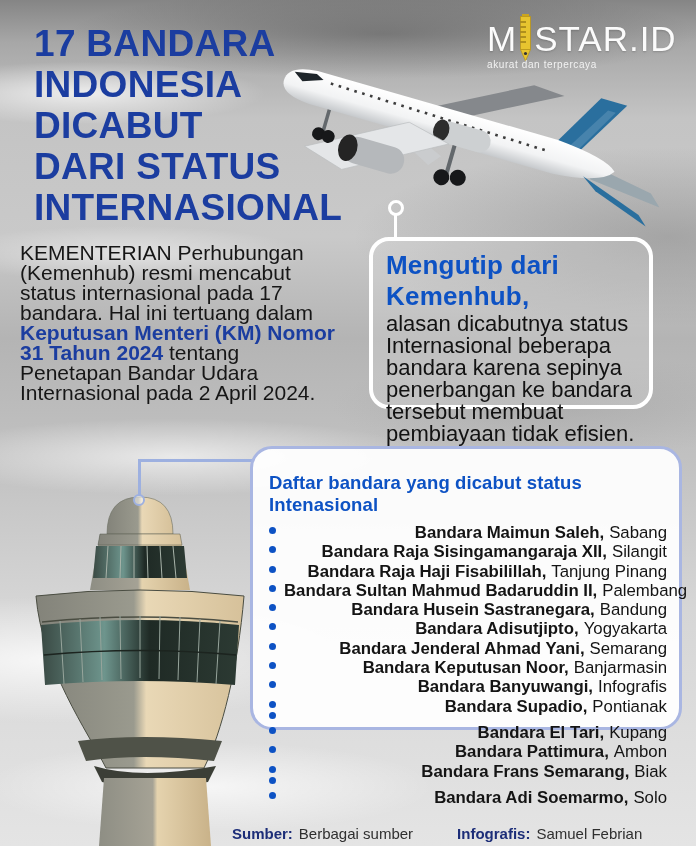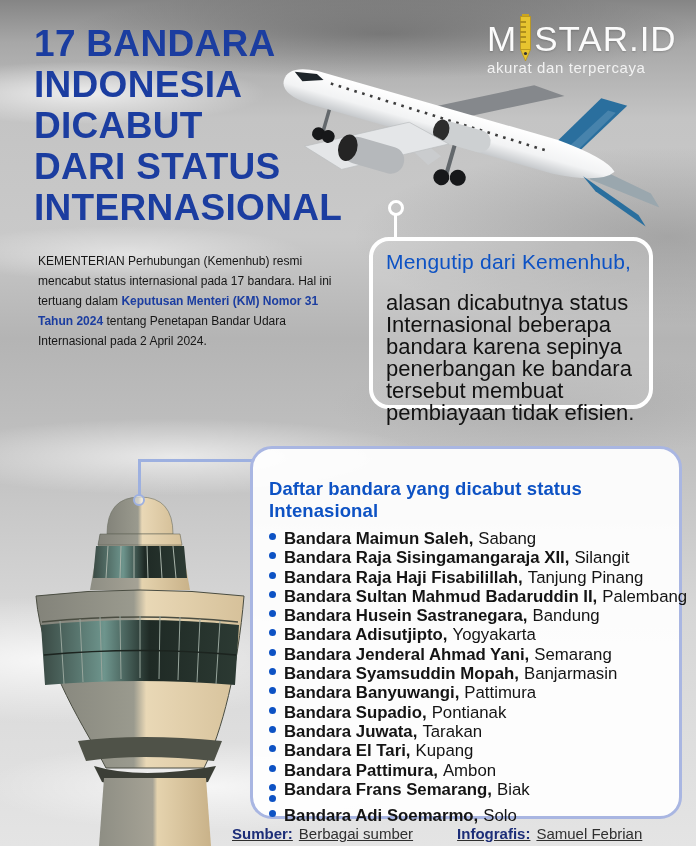--- a/index.html
+++ b/index.html
@@ -14,54 +14,54 @@
       radial-gradient(ellipse 300px 70px at 80% 48%, rgba(150,150,150,.35), transparent 75%),
       radial-gradient(ellipse 360px 55px at 25% 54%, rgba(255,255,255,.65), transparent 70%),
       radial-gradient(ellipse 420px 90px at 8% 78%, rgba(255,255,255,.8), transparent 70%),
       radial-gradient(ellipse 300px 60px at 30% 93%, rgba(255,255,255,.7), transparent 75%),
       radial-gradient(ellipse 260px 40px at 18% 30%, rgba(255,255,255,.5), transparent 70%);}
   
   .logo{position:absolute;left:487px;top:14px;color:#fbfbfb;}
   .logo-row{display:flex;align-items:flex-end;font-size:35px;letter-spacing:1px;line-height:38px;
     text-shadow:0 1px 2px rgba(0,0,0,.18);}
   .ruler{width:15px;height:48px;margin:0 1px -4px 1px;}
-  .tagline{font-size:15px;letter-spacing:.6px;margin-top:1px;color:#f2f2f2;}
+  .tagline{font-size:10px;letter-spacing:.6px;margin-top:1px;color:#f2f2f2;}
   
   .title{position:absolute;left:34px;top:23px;color:#1b3da0;font-weight:bold;
     font-size:37px;line-height:41px;letter-spacing:.3px;}
   
-  .intro{position:absolute;left:38px;top:243px;width:316px;font-size:12px;line-height:20px;color:#161616;margin-top:8px;}
+  .intro{position:absolute;left:20px;top:243px;width:316px;font-size:21px;line-height:20px;color:#161616;}
   .intro .hl{color:#1b3da0;font-weight:bold;}
   
   .plane{position:absolute;left:268px;top:2px;width:428px;height:236px;}
   
   .conn-plane-dot{position:absolute;left:388px;top:200px;width:10px;height:10px;border:3px solid #ffffff;border-radius:50%;}
   .conn-plane-line{position:absolute;left:394px;top:214px;width:3px;height:25px;background:#ffffff;}
   
   .quote-box{position:absolute;left:369px;top:237px;width:284px;height:172px;box-sizing:border-box;
     border:4px solid #ffffff;border-radius:20px;background:rgba(255,255,255,.16);padding:9px 13px;}
-  .quote-heading{font-size:21px;font-weight:normal;color:#0d52c4;letter-spacing:.2px;margin-bottom:18px;}
+  .quote-heading{font-size:26px;font-weight:bold;color:#0d52c4;letter-spacing:.2px;margin-bottom:1px;}
   .quote-body{font-size:22px;line-height:22px;color:#121212;}
   
   .tower{position:absolute;left:8px;top:488px;width:250px;height:358px;}
   
   .conn-tower-h{position:absolute;left:138px;top:459px;width:114px;height:2.5px;background:#9db0e0;}
   .conn-tower-v{position:absolute;left:138px;top:459px;width:2.5px;height:36px;background:#9db0e0;}
   .conn-tower-dot{position:absolute;left:133px;top:494px;width:8px;height:8px;border:2.5px solid #9db0e0;border-radius:50%;background:rgba(255,255,255,.5);}
   
-  .list-box{position:absolute;left:250px;top:446px;width:432px;height:373px;box-sizing:border-box;
-    background:rgba(255,255,255,.93);border:3px solid #a9b6e2;border-radius:22px;padding:28px 12px 8px 16px;}
+  .list-box{position:absolute;left:250px;top:446px;width:432px;height:284px;box-sizing:border-box;
+    background:rgba(255,255,255,.93);border:3px solid #a9b6e2;border-radius:22px;padding:22px 12px 8px 16px;}
   .list-header{font-size:18.5px;font-weight:bold;color:#0d52c4;margin:1px 0 7px 0;letter-spacing:.1px;}
   .list-items{list-style:none;margin:0;padding:0;}
-  .list-item{display:flex;align-items:baseline;font-size:16.8px;line-height:19.3px;color:#141414;}
+  .list-item{display:flex;align-items:baseline;font-size:16.8px;line-height:19.3px;color:#141414;justify-content:space-between;}
   .bullet{width:7px;height:7px;background:#0d52c4;border-radius:50%;flex:none;position:relative;top:-4px;margin-right:8px;}
   .list-item b{font-weight:bold;white-space:nowrap;}
   .list-item .city{margin-left:5px;white-space:nowrap;}
   
-  .footer{position:absolute;left:232px;top:825px;display:flex;gap:44px;font-size:15px;color:#2f2f2f;text-decoration:underline;}
+  .footer{position:absolute;left:232px;top:825px;display:flex;gap:44px;font-size:15px;color:#2f2f2f;}
   .footer .grp{display:flex;gap:6px;}
   .footer .lbl{font-weight:bold;color:#1c2d78;}
 </style>
 </head>
 <body>
 
 <div class="canvas">
   <div class="clouds"></div>
 
   <svg class="plane" viewBox="0 0 428 236">
@@ -226,36 +226,35 @@
     <span class="item-text"><b>Bandara Adisutjipto,</b><span class="city">Yogyakarta</span></span>
   </li>
 
   <li class="list-item">
     <span class="bullet"></span>
     <span class="item-text"><b>Bandara Jenderal Ahmad Yani,</b><span class="city">Semarang</span></span>
   </li>
 
   <li class="list-item">
     <span class="bullet"></span>
-    <span class="item-text"><b>Bandara Syamsuddin Mopah,</b><span class="city">Banjarmasin</span></span>
-  </li>
-
-  <li class="list-item">
-    <span class="bullet"></span>
-    <span class="item-text"><b>Bandara Banyuwangi,</b><span class="city">Pattimura</span></span>
+    <span class="item-text"><b>Bandara Keputusan Noor,</b><span class="city">Banjarmasin</span></span>
+  </li>
+
+  <li class="list-item">
+    <span class="bullet"></span>
+    <span class="item-text"><b>Bandara Banyuwangi,</b><span class="city">Infografis</span></span>
   </li>
 
   <li class="list-item">
     <span class="bullet"></span>
     <span class="item-text"><b>Bandara Supadio,</b><span class="city">Pontianak</span></span>
   </li>
 
   <li class="list-item">
     <span class="bullet"></span>
-    <span class="item-text"><b>Bandara Juwata,</b><span class="city">Tarakan</span></span>
   </li>
 
   <li class="list-item">
     <span class="bullet"></span>
     <span class="item-text"><b>Bandara El Tari,</b><span class="city">Kupang</span></span>
   </li>
 
   <li class="list-item">
     <span class="bullet"></span>
     <span class="item-text"><b>Bandara Pattimura,</b><span class="city">Ambon</span></span>

